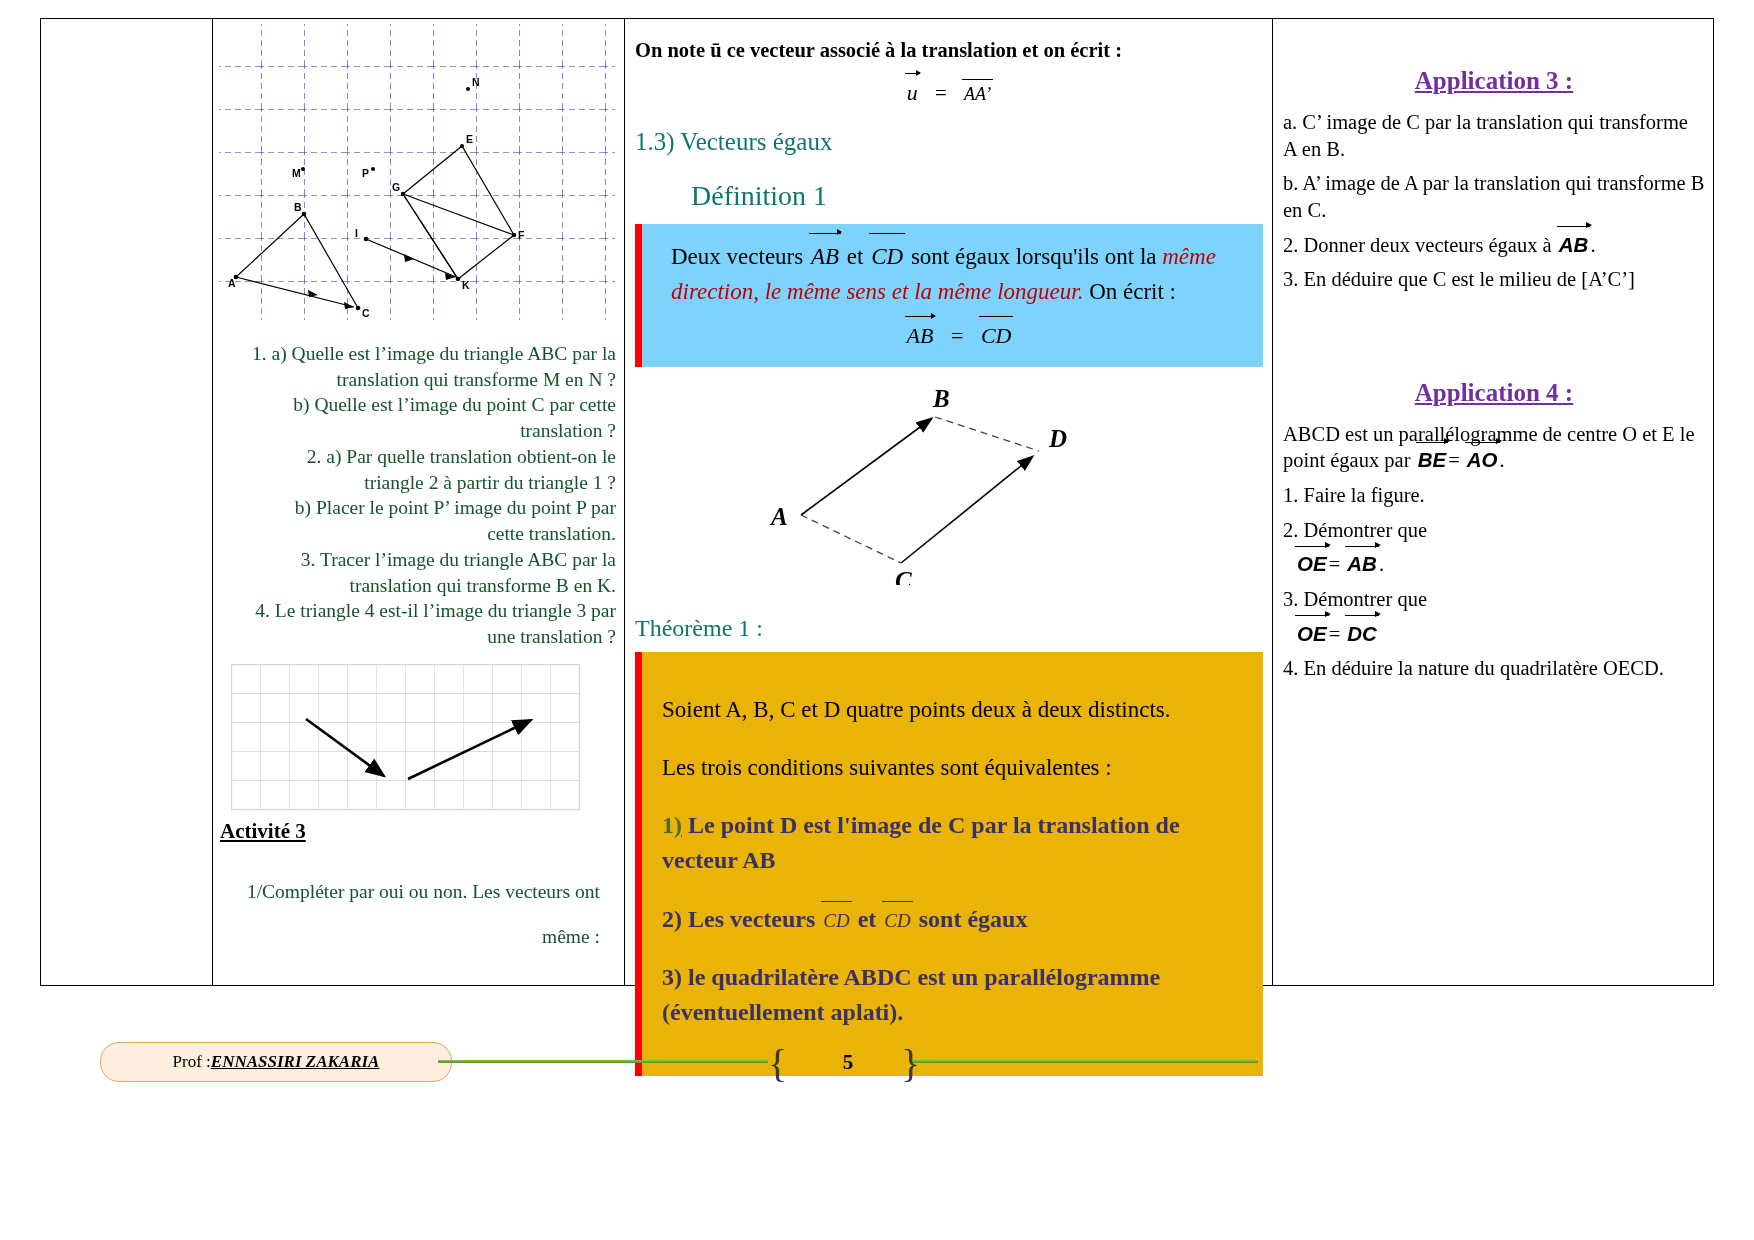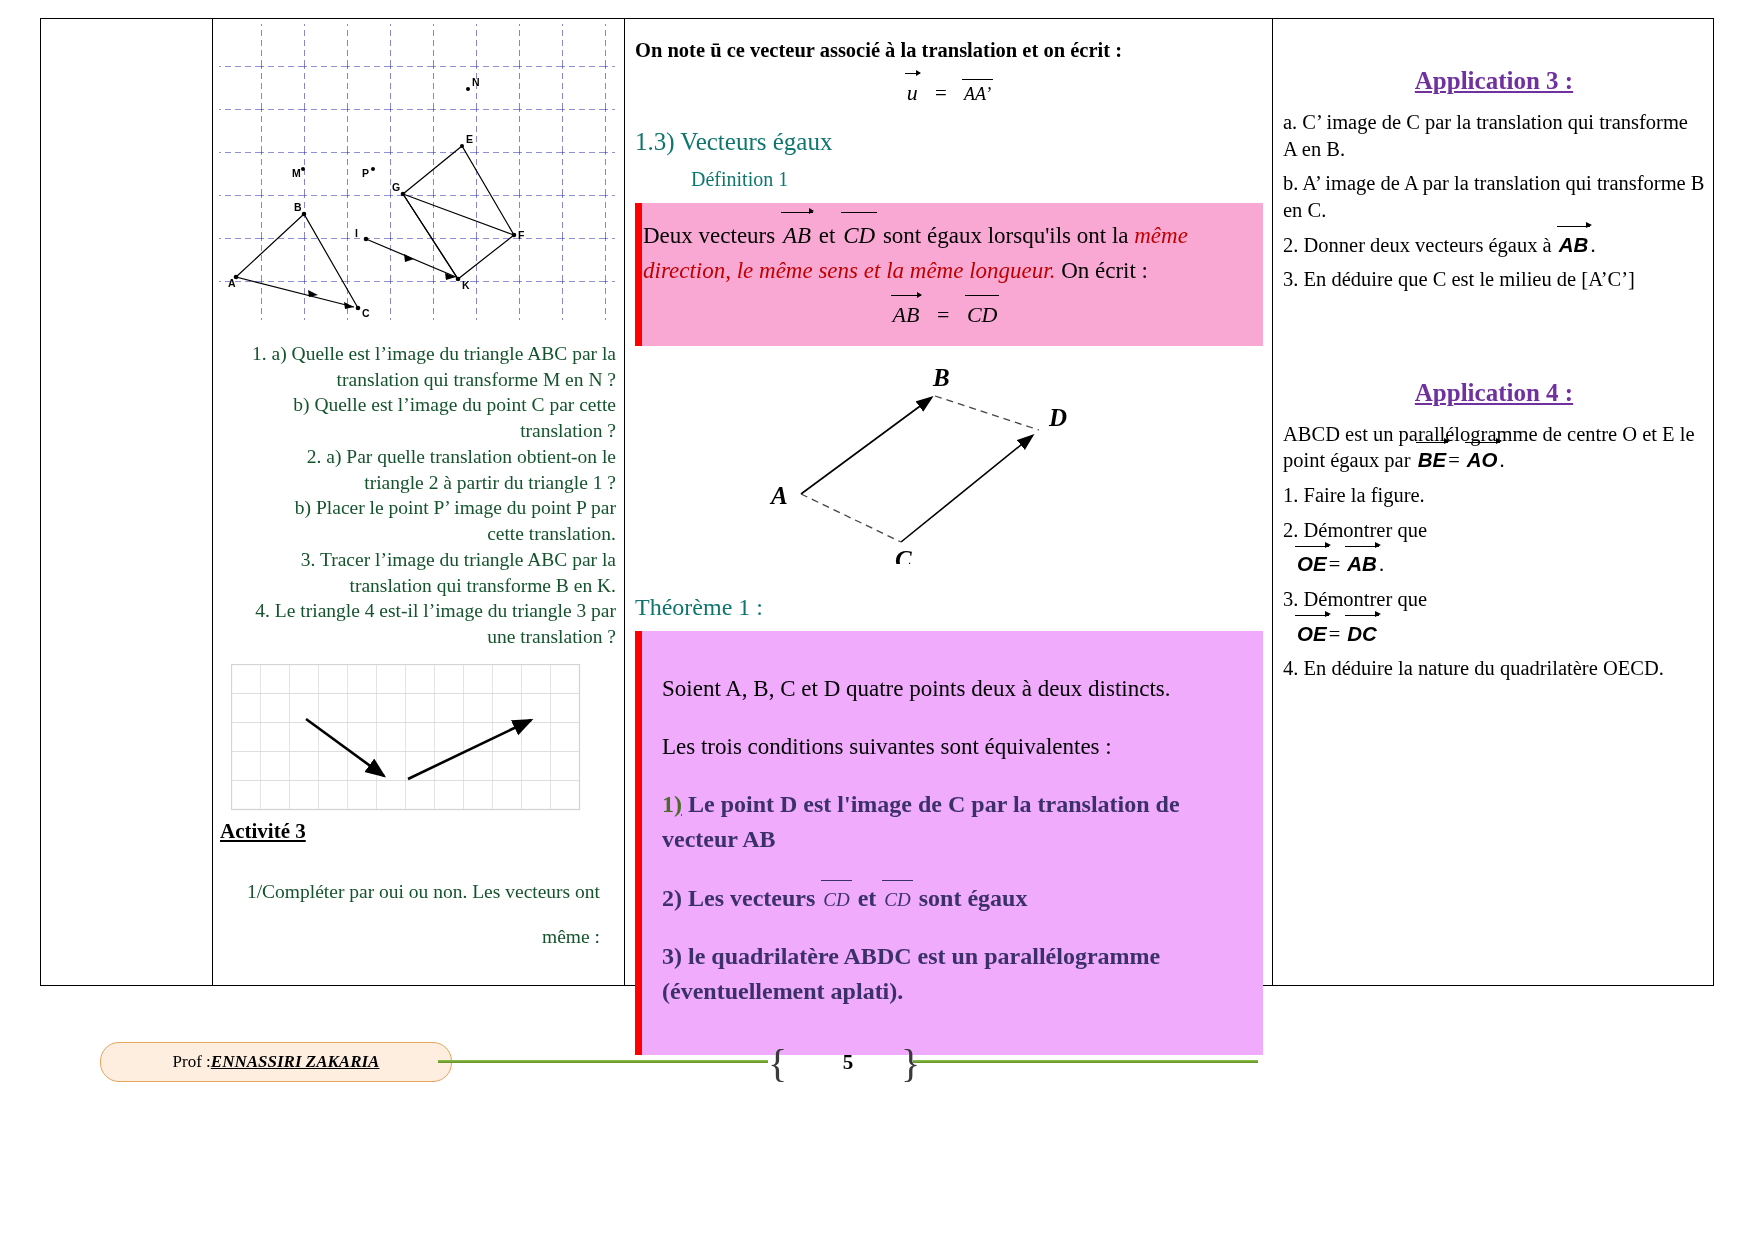--- a/index.html
+++ b/index.html
@@ -107,35 +107,35 @@
     margin-top: 18px;
     font-size: 21px;
   }
   .heading-blue {
     color: #0f766e;
     font-weight: normal;
     font-size: 25px;
     margin: 22px 0 0 0;
     font-family: "Liberation Serif", serif;
   }
-  .heading-blue.sub { margin-left: 56px; margin-top: 12px; font-size: 20px; }
+  .heading-blue.sub { margin-left: 56px; margin-top: 24px; font-size: 28px; }
   .heading-blue.theo { margin-top: 26px; font-size: 24px; }
 
   .peach-box {
-    background: #f9a8d4;
+    background: #7dd3fc;
     border-left: 7px solid #ff0000;
-    padding: 16px 16px 18px 1px;
+    padding: 16px 16px 18px 29px;
     margin-top: 12px;
     box-sizing: border-box;
   }
   .peach-box p { margin: 0; }
   .def-txt { font-size: 23px; line-height: 1.5; }
   .def-red { color: #c00000; font-style: italic; }
 
-  .theo-box { background: #f0abfc; border-left: 7px solid #ff0000;
+  .theo-box { background: #eab308; border-left: 7px solid #ff0000;
               padding: 18px 16px 22px 20px; margin-top: 10px; box-sizing:border-box; }
   .theo-intro { font-size: 23px; line-height: 1.5; color:#000; }
   .theo-item {
     color: #3b3168;
     font-weight: bold;
     font-size: 24px;
     line-height: 1.45;
     margin-top: 22px !important;
   }
   .theo-item .num-green { color: #4a6b2a; }

